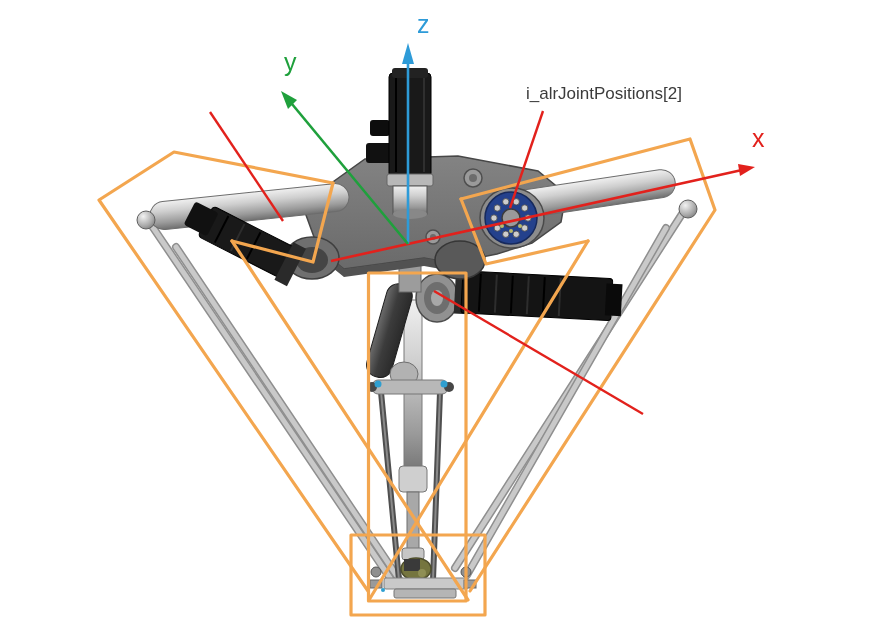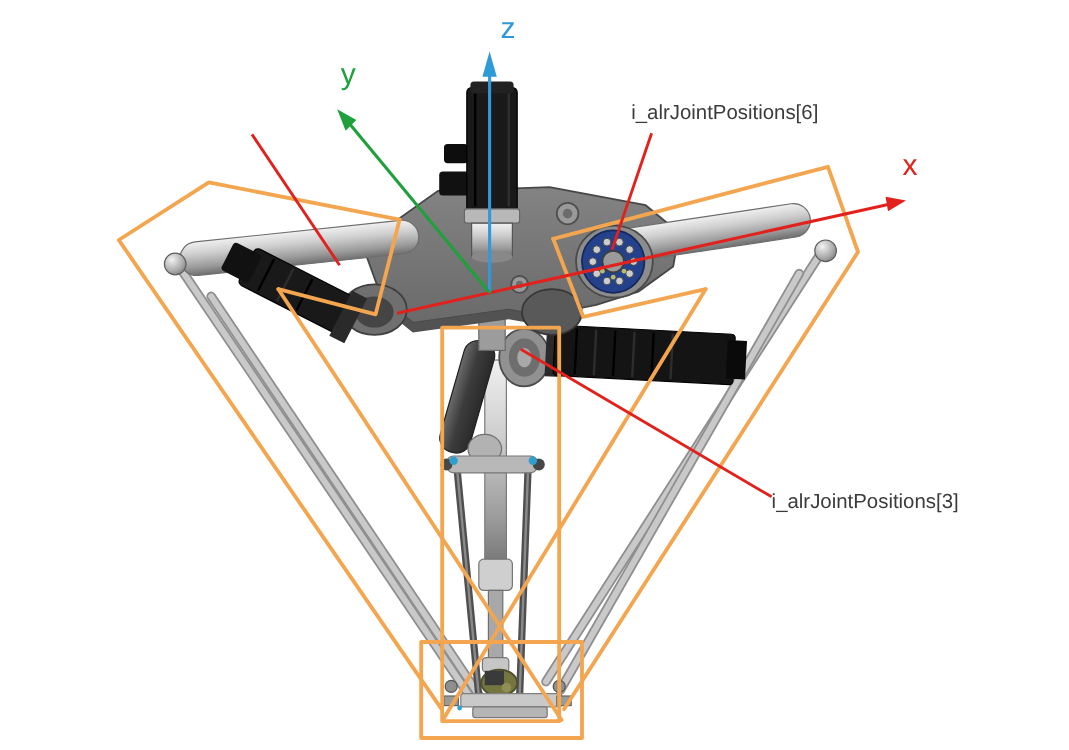--- a/index.html
+++ b/index.html
@@ -231,22 +231,21 @@
       <line class="ax-x" x1="331" y1="261" x2="742" y2="170"></line>
       <polygon class="ah-x" points="755,167 740,176 738,164"></polygon>
       <line class="ax-z" x1="408" y1="244" x2="408" y2="62"></line>
       <polygon class="ah-z" points="408,43 402,64 414,64"></polygon>
       <line class="ax-y" x1="408" y1="244" x2="292" y2="104"></line>
       <polygon class="ah-y" points="281,91 297,100 288,109"></polygon>
     </g>
   </svg>
 
 
-  <div class="ann-label" style="left:526px;top:84px;">i_alrJointPositions[6]</div>
-
-  <div class="ann-label" style="left:643px;top:408px;">i_alrJointPositions[3]</div>
+  <div class="ann-label" style="left:526px;top:84px;">i_alrJointPositions[2]</div>
+
 
   <div class="axis-label axis-z" style="left:417px;top:10px;">z</div>
 
   <div class="axis-label axis-y" style="left:284px;top:48px;">y</div>
 
   <div class="axis-label axis-x" style="left:752px;top:124px;">x</div>
 </div>
 
 </body></html>

